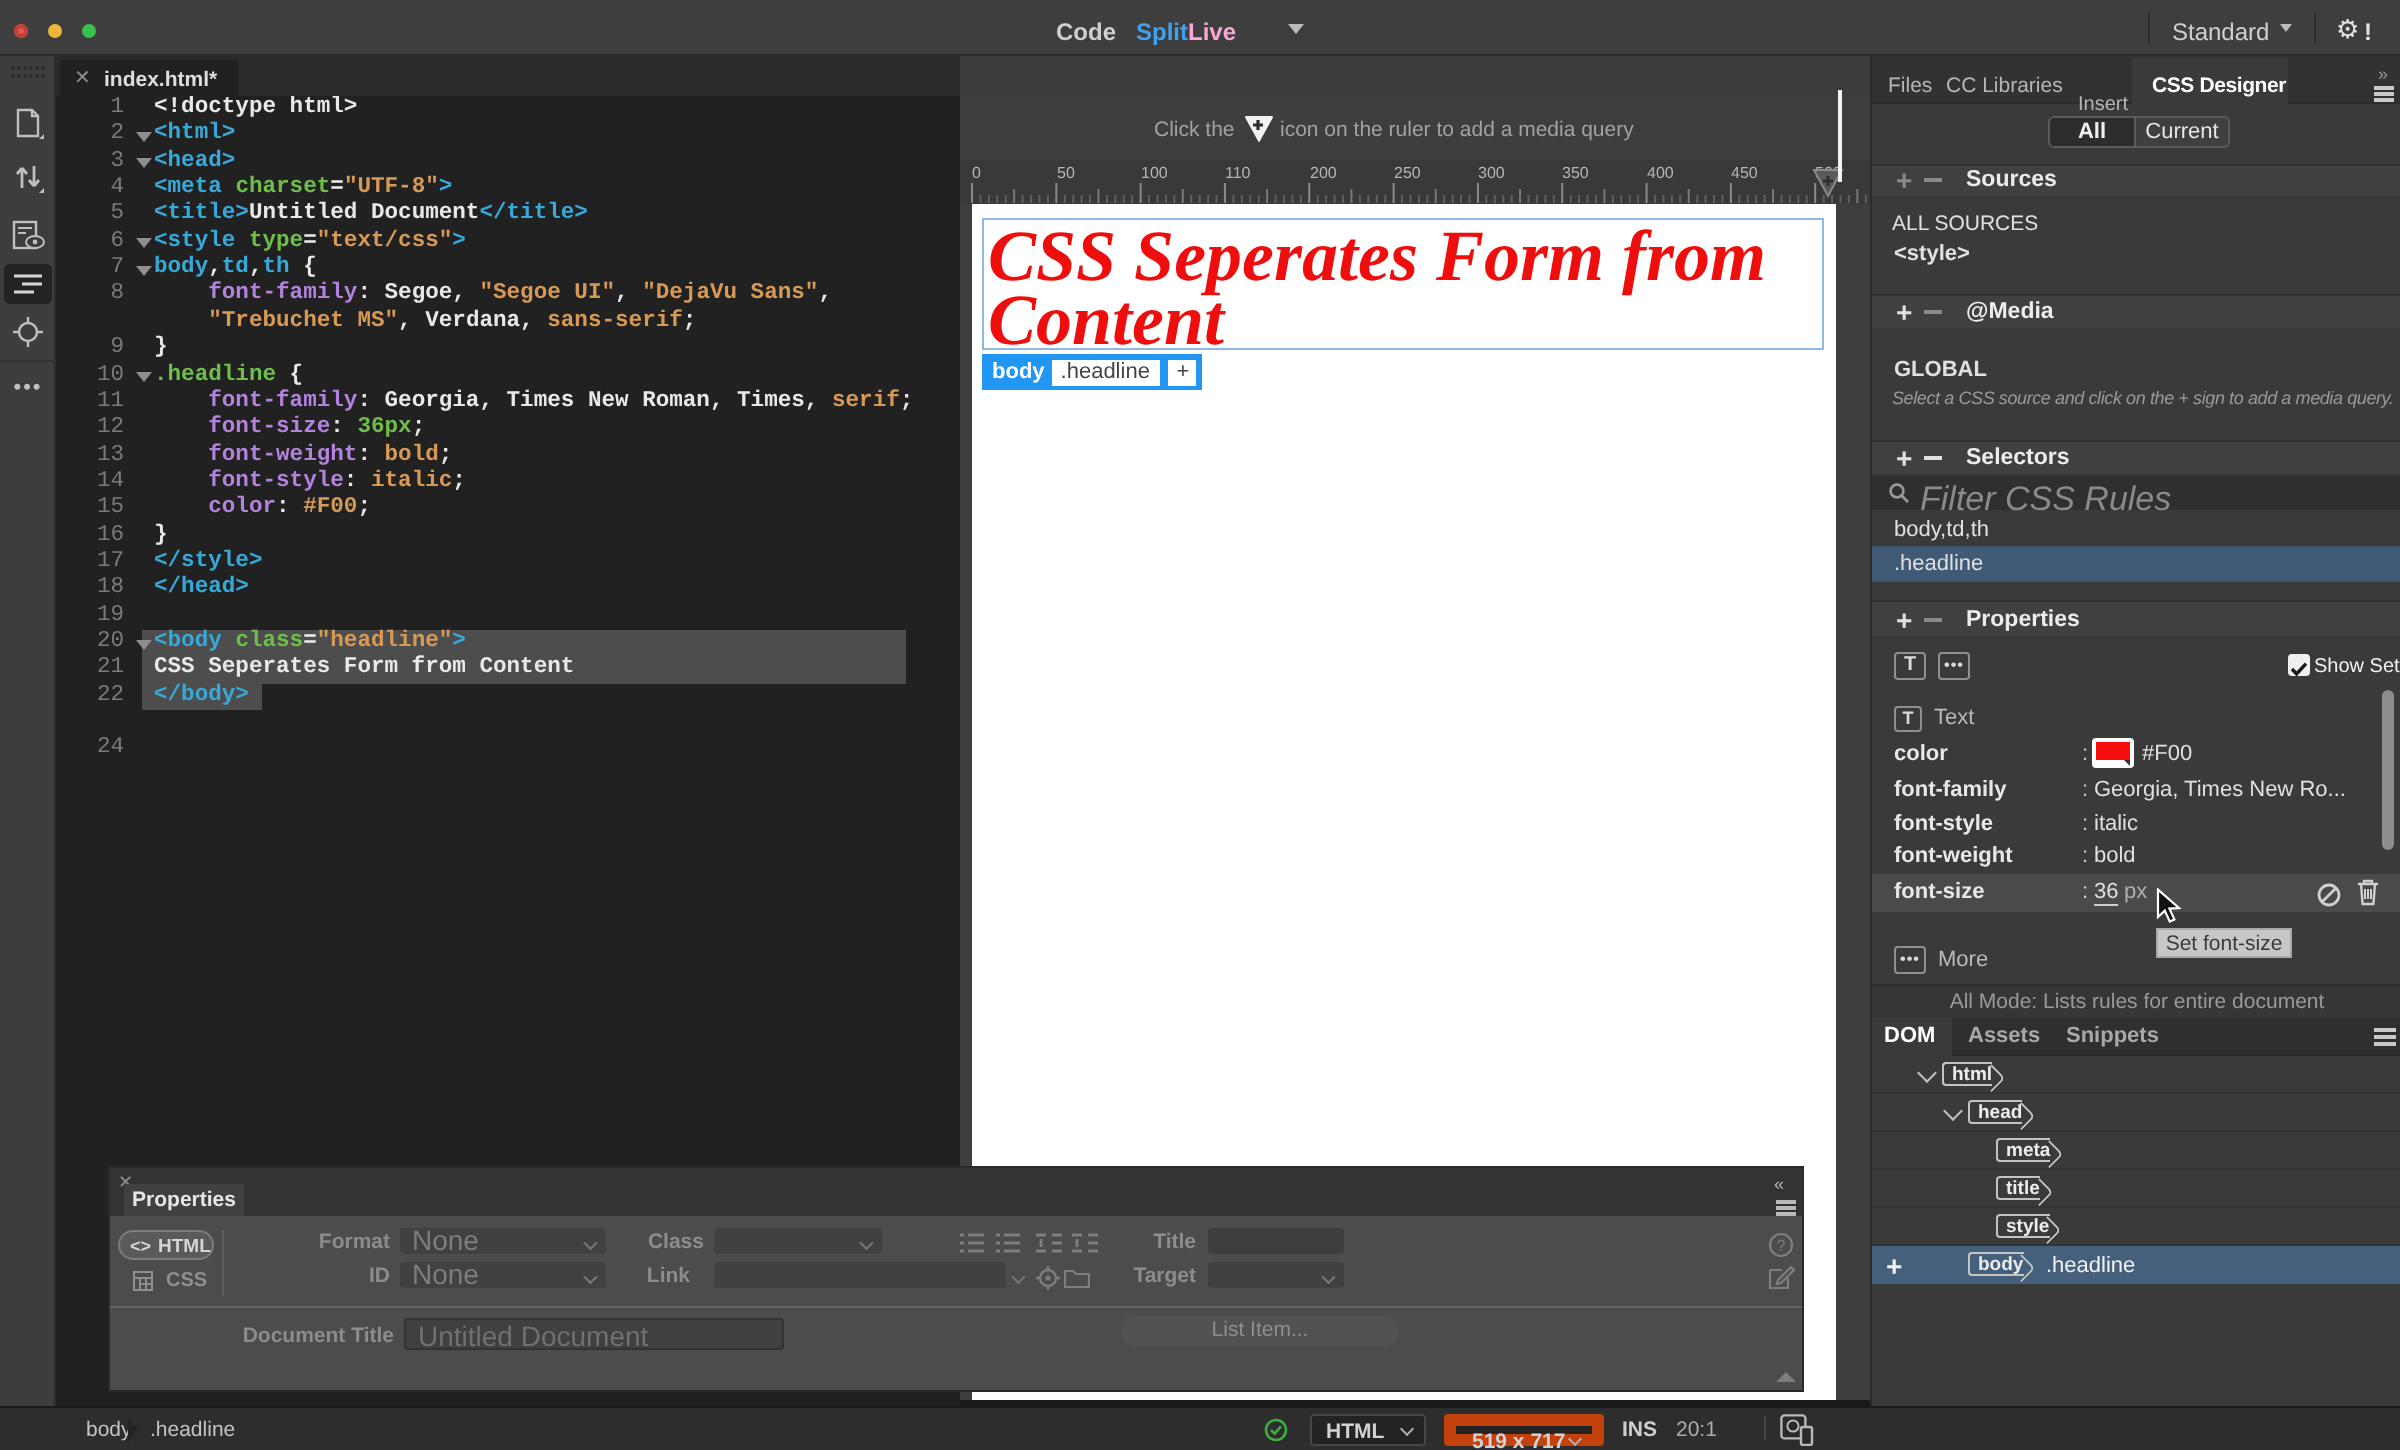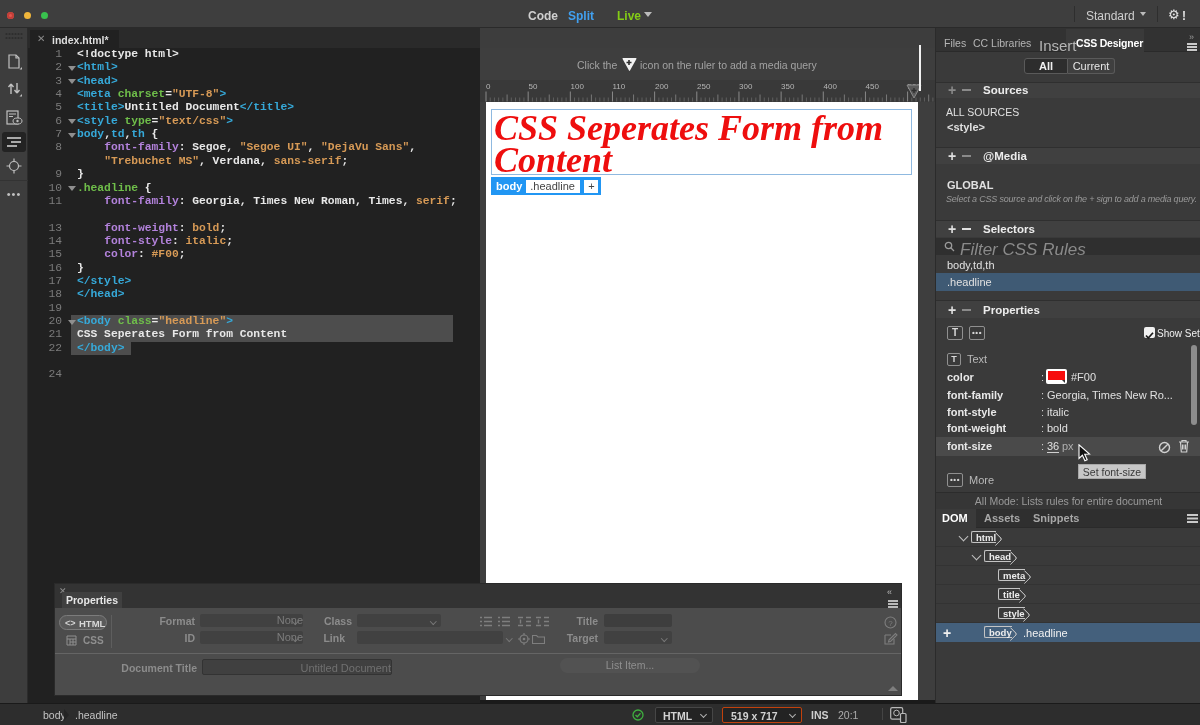--- a/index.html
+++ b/index.html
@@ -57,37 +57,37 @@
 .iconbox { position:absolute; width:16px; height:14px; border:1px solid #909090; border-radius:2px; color:#d8d8d8; font-size:10px; font-weight:bold; text-align:center; line-height:12px; }
 .dtag { position:absolute; height:12px; line-height:11.5px; border:1px solid #c4c4c4; border-right:none; border-radius:2px 0 0 2px; color:#ececec; font-size:9.5px; font-weight:bold; padding:0 0 0 4px; }
 .dtag i { font-style:normal; position:relative; z-index:2; }
 .dtag::after { content:''; position:absolute; right:-4.2px; top:1.7px; width:8.5px; height:8.5px; border-top:1px solid #c4c4c4; border-right:1px solid #c4c4c4; border-top-right-radius:3px; transform:rotate(45deg); }
 .dchev { position:absolute; width:7px; height:7px; border-right:1.5px solid #c0c0c0; border-bottom:1.5px solid #c0c0c0; transform:rotate(45deg); }
 
 
 #props { position:absolute; left:55px; top:584px; width:846px; height:111px; background:#4c4c4c; outline:1px solid #2a2a2a; }
 #props-top { position:absolute; left:0; top:0; width:846px; height:24px; background:#333333; }
 .plabel { position:absolute; color:#8c8c8c; font-size:10.5px; font-weight:bold; text-align:right; white-space:nowrap; }
-.pfield { position:absolute; background:#414141; border-radius:2px; color:#7d7d7d; font-size:11px;text-align:right; }
+.pfield { position:absolute; background:#414141; border-radius:2px; color:#7d7d7d; font-size:14px; }
 .pchev { position:absolute; width:4.5px; height:4.5px; border-right:1.2px solid #787878; border-bottom:1.2px solid #787878; transform:rotate(45deg); }
 
 
 #statusbar { position:absolute; left:0; top:703px; width:1200px; height:22px; background:#2d2d2d; border-top:1px solid #1a1a1a; color:#c3c3c3; font-size:10.5px; }
 </style>
 </head>
 <body>
 <div id="app">
 
 <div id="topbar">
   <span class="tl" style="left:7px; background:#e2564f; box-shadow:inset 0 0 0 2px #c23f38;"></span>
   <span class="tl" style="left:24px; background:#f0b63b;"></span>
   <span class="tl" style="left:41px; background:#39c14e;"></span>
   <span class="menu" style="left:528px; color:#d0d0d0;">Code</span>
   <span class="menu" style="left:568px; color:#41a0f0;">Split</span>
-  <span class="menu" style="left:617px; color:#84cc16;">Live</span>
+  <span class="menu" style="left:576px; color:#f9a8d4;padding-left:18px;">Live</span>
   <span class="caret" style="position:absolute; left:644px; top:12px;"></span>
   <span style="position:absolute; left:1074px; top:6px; width:1px; height:16px; background:#2e2e2e;"></span>
   <span class="menu" style="left:1086px; color:#cfcfcf; font-weight:normal;">Standard</span>
   <span class="caret" style="position:absolute; left:1140px; top:12px; border-left-width:3.5px; border-right-width:3.5px; border-top-width:4.5px;"></span>
   <span style="position:absolute; left:1157px; top:6px; width:1px; height:16px; background:#2e2e2e;"></span>
   <span style="position:absolute; left:1168px; top:7px; color:#e2e2e2; font-size:13px;">⚙</span>
   <span class="menu" style="left:1182px; color:#e2e2e2;">!</span>
 </div>
 
 <div id="sidebar">
@@ -131,20 +131,21 @@
   <div class="cl" style="top:26.7px;"><span class="num">3</span><span class="fold"></span><span class="code"><span class="ct">&lt;head&gt;</span></span></div>
   <div class="cl" style="top:40.05px;"><span class="num">4</span><span class="code"><span class="ct">&lt;meta </span><span class="cg">charset</span><span class="cw">=</span><span class="co">"UTF-8"</span><span class="ct">&gt;</span></span></div>
   <div class="cl" style="top:53.4px;"><span class="num">5</span><span class="code"><span class="ct">&lt;title&gt;</span><span class="cw">Untitled Document</span><span class="ct">&lt;/title&gt;</span></span></div>
   <div class="cl" style="top:66.75px;"><span class="num">6</span><span class="fold"></span><span class="code"><span class="ct">&lt;style </span><span class="cg">type</span><span class="cw">=</span><span class="co">"text/css"</span><span class="ct">&gt;</span></span></div>
   <div class="cl" style="top:80.1px;"><span class="num">7</span><span class="fold"></span><span class="code"><span class="ct">body</span><span class="cw">,</span><span class="ct">td</span><span class="cw">,</span><span class="ct">th</span><span class="cw"> {</span></span></div>
   <div class="cl" style="top:93.45px;"><span class="num">8</span><span class="code">    <span class="cp">font-family</span><span class="cw">: Segoe, </span><span class="co">"Segoe UI"</span><span class="cw">, </span><span class="co">"DejaVu Sans"</span><span class="cw">,</span></span></div>
   <div class="cl" style="top:106.8px;"><span class="code">    <span class="co">"Trebuchet MS"</span><span class="cw">, Verdana, </span><span class="co">sans-serif</span><span class="cw">;</span></span></div>
   <div class="cl" style="top:120.15px;"><span class="num">9</span><span class="code"><span class="cw">}</span></span></div>
   <div class="cl" style="top:133.5px;"><span class="num">10</span><span class="fold"></span><span class="code"><span class="cg">.headline</span><span class="cw"> {</span></span></div>
   <div class="cl" style="top:146.85px;"><span class="num">11</span><span class="code">    <span class="cp">font-family</span><span class="cw">: Georgia, Times New Roman, Times, </span><span class="co">serif</span><span class="cw">;</span></span></div>
+  <div class="cl" style="top:160.2px;"><span class="num">12</span><span class="code">    <span class="cp">font-size</span><span class="cw">: </span><span class="cg">36px</span><span class="cw">;</span></span></div>
   <div class="cl" style="top:173.55px;"><span class="num">13</span><span class="code">    <span class="cp">font-weight</span><span class="cw">: </span><span class="co">bold</span><span class="cw">;</span></span></div>
   <div class="cl" style="top:186.9px;"><span class="num">14</span><span class="code">    <span class="cp">font-style</span><span class="cw">: </span><span class="co">italic</span><span class="cw">;</span></span></div>
   <div class="cl" style="top:200.25px;"><span class="num">15</span><span class="code">    <span class="cp">color</span><span class="cw">: </span><span class="co">#F00</span><span class="cw">;</span></span></div>
   <div class="cl" style="top:213.6px;"><span class="num">16</span><span class="code"><span class="cw">}</span></span></div>
   <div class="cl" style="top:226.95px;"><span class="num">17</span><span class="code"><span class="ct">&lt;/style&gt;</span></span></div>
   <div class="cl" style="top:240.3px;"><span class="num">18</span><span class="code"><span class="ct">&lt;/head&gt;</span></span></div>
   <div class="cl" style="top:253.65px;"><span class="num">19</span></div>
   <div class="cl" style="top:267px;"><span class="num">20</span><span class="fold"></span><span class="code"><span class="ct">&lt;body </span><span class="cg">class</span><span class="cw">=</span><span class="co">"headline"</span><span class="ct">&gt;</span></span></div>
   <div class="cl" style="top:280.35px;"><span class="num">21</span><span class="code"><span class="cw">CSS Seperates Form from Content</span></span></div>
   <div class="cl" style="top:293.7px;"><span class="num">22</span><span class="code"><span class="ct">&lt;/body&gt;</span></span></div>
@@ -193,21 +194,21 @@
     </div>
   </div>
 </div>
 
 <div id="rpanel">
 
   <div class="abs" style="left:0; top:0; width:265px; height:24px; background:#323232; border-bottom:1px solid #2a2a2a;"></div>
   <div class="abs" style="left:130px; top:1px; width:78px; height:23px; background:#3a3a3a;"></div>
   <span class="rtxt" style="left:8px; top:9px; color:#b5b5b5; font-size:10.5px;">Files</span>
   <span class="rtxt" style="left:37px; top:9px; color:#b5b5b5; font-size:10.5px;">CC Libraries</span>
-  <span class="rtxt" style="left:103px; top:9px; color:#b5b5b5; font-size:15px;">Insert</span>
+  <span class="rtxt" style="left:103px; top:19px; color:#b5b5b5; font-size:10px;">Insert</span>
   <span class="rtxt" style="left:140px; top:9px; font-weight:bold; color:#ffffff; font-size:10.5px; letter-spacing:-0.2px;">CSS Designer</span>
   <span class="abs" style="left:253px; top:4px; color:#9a9a9a; font-size:9px;">»</span>
   <div class="abs" style="left:251px; top:15px; width:10px; height:1.5px; background:#c9c9c9; box-shadow:0 3px 0 #c9c9c9, 0 6px 0 #c9c9c9;"></div>
 
   <div class="abs" style="left:88px; top:30px; width:44px; height:16px; background:#2d2d2d; border:1px solid #5a5a5a; border-radius:3px 0 0 3px; color:#f0f0f0; font-weight:bold; font-size:11px; text-align:center; line-height:15px;">All</div>
   <div class="abs" style="left:132px; top:30px; width:47px; height:16px; background:#3f3f3f; border:1px solid #5a5a5a; border-left:none; border-radius:0 3px 3px 0; color:#e6e6e6; font-size:11px; text-align:center; line-height:15px;">Current</div>
 
   <div class="abs" style="left:0; top:54px; width:265px; height:16px; background:#404040; border-top:1px solid #2f2f2f;"></div>
   <span class="pm dim" style="left:12px; top:57px;">+</span>
   <div class="abs" style="left:26px; top:61px; width:9px; height:2px; background:#8a8a8a;"></div>
@@ -413,21 +414,21 @@
       <span class="abs" style="left:64px; top:5px; width:0; height:0; border-left:5px solid #242424; border-top:6px solid transparent; border-bottom:6px solid transparent;"></span>
   <span class="abs" style="left:75px; top:5px;">.headline</span>
   <svg class="abs" style="left:632px; top:5px;" width="12" height="12" viewBox="0 0 12 12">
         <circle cx="6" cy="6" r="5" fill="none" stroke="#3fae3f" stroke-width="1.3"></circle>
         <path d="M3.5 6 L5.3 7.8 L8.5 4.2" stroke="#3fae3f" stroke-width="1.3" fill="none"></path>
       </svg>
   <div class="abs" style="left:655px; top:3px; width:58px; height:16px; background:#232323; border:1px solid #464646; border-radius:2px; color:#d2d2d2; font-weight:bold;">
     <span style="position:absolute; left:7px; top:2px;">HTML</span>
     <span style="position:absolute; right:6px; top:4px; width:5px; height:5px; border-right:1.4px solid #b0b0b0; border-bottom:1.4px solid #b0b0b0; transform:rotate(45deg);"></span>
   </div>
-  <div class="abs" style="left:722px; top:3px; width:80px; height:16px; background:#232323; border:1px solid #c2410c; border-radius:2px; color:#d2d2d2; font-weight:bold;">
+  <div class="abs" style="left:722px; top:3px; width:80px; height:16px; background:#232323; border:6px solid #c2410c; border-radius:2px; color:#d2d2d2; font-weight:bold;">
     <span style="position:absolute; left:8px; top:2px;">519 x 717</span>
     <span style="position:absolute; right:6px; top:4px; width:5px; height:5px; border-right:1.4px solid #b0b0b0; border-bottom:1.4px solid #b0b0b0; transform:rotate(45deg);"></span>
   </div>
   <span class="abs" style="left:811px; top:5px; color:#cfcfcf; font-weight:bold;">INS</span>
   <span class="abs" style="left:838px; top:5px; color:#ababab;">20:1</span>
   <div class="abs" style="left:882px; top:4px; width:1px; height:12px; background:#444;"></div>
   <svg class="abs" style="left:890px; top:3px;" width="17" height="16" viewBox="0 0 17 16">
     <rect x="0.7" y="0.7" width="12" height="11.5" rx="1.5" fill="#2a2a2a" stroke="#b9b9b9" stroke-width="1.2"></rect>
     <circle cx="6.5" cy="6" r="2.8" fill="none" stroke="#b9b9b9" stroke-width="1"></circle>
     <rect x="10.5" y="6.5" width="5.5" height="9" rx="1" fill="#2a2a2a" stroke="#b9b9b9" stroke-width="1.2"></rect>

